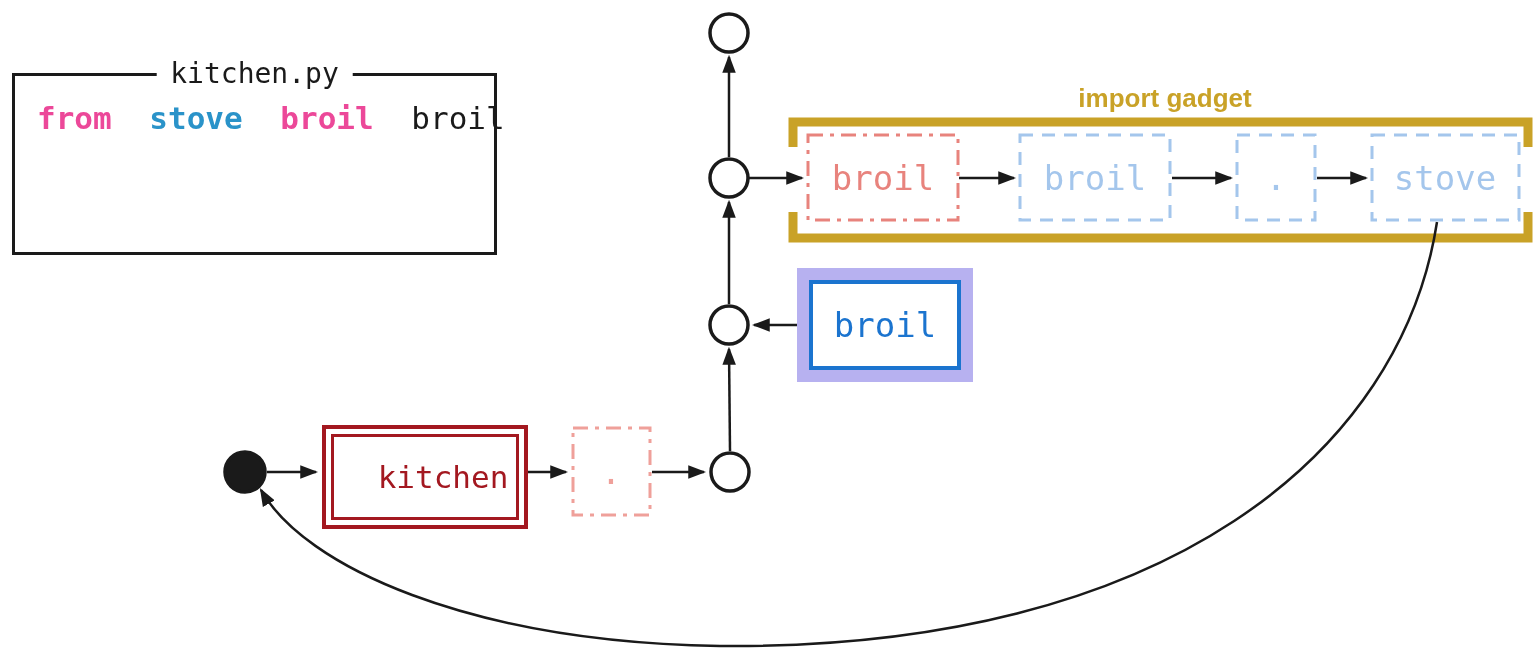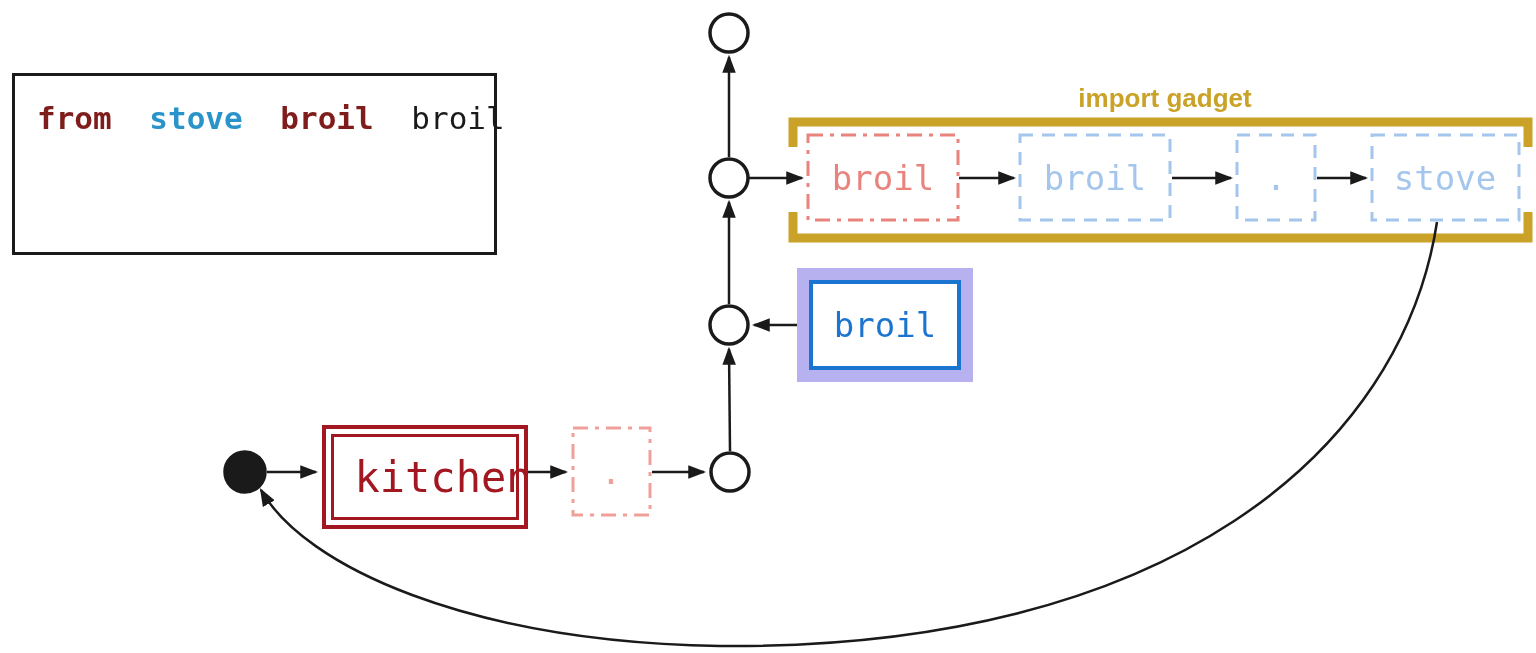--- a/index.html
+++ b/index.html
@@ -15,21 +15,21 @@
     border:3px solid #1a1a1a;background:#ffffff;
   }
   .code-title{
     position:absolute;top:-19px;left:50%;transform:translateX(-50%);
     background:#ffffff;padding:0 14px;font-size:28px;color:#1a1a1a;white-space:nowrap;
   }
   .code-line1{position:absolute;left:22px;top:24px;font-size:31px;white-space:nowrap;}
   .code-line2{position:absolute;left:22px;top:112px;font-size:31px;white-space:nowrap;}
   .tok{display:inline-block;margin-right:19px;}
   .tok:last-child{margin-right:0;}
-  .kw{color:#7f1d1d;font-weight:bold;}
+  .kw{color:#ec4899;font-weight:bold;}
   .mod{color:#2a93c9;font-weight:bold;}
   .plain{color:#1a1a1a;}
   .hl{background:#c7c3f5;padding:3px 6px;color:#1a1a1a;}
 
   
   .gadget-label{
     position:absolute;left:1040px;top:83px;width:250px;text-align:center;
     font-family:"Liberation Sans",sans-serif;font-weight:bold;font-size:26px;color:#c9a227;
   }
 
@@ -45,21 +45,21 @@
   }
 
   
   .kitchen-box{
     position:absolute;left:322px;top:425px;width:188px;height:86px;
     border:4px solid #a31820;background:#ffffff;padding:5px;box-sizing:content-box;
   }
   .kitchen-inner{
     width:100%;height:100%;border:3px solid #a31820;box-sizing:border-box;
     display:flex;align-items:center;justify-content:center;
-    font-size:42px;color:#a31820;padding-left:36px;
+    font-size:31px;color:#a31820;padding-left:36px;
   }
 </style>
 </head>
 <body>
 
 <div id="stage">
 
   <svg id="diagram-svg" width="1536" height="653" viewBox="0 0 1536 653">
     <defs>
       <marker id="arrow" markerUnits="userSpaceOnUse" markerWidth="18" markerHeight="14" viewBox="0 0 16 12" refX="14" refY="6" orient="auto">
@@ -106,20 +106,21 @@
     <g font-family="DejaVu Sans Mono, monospace" font-size="34" text-anchor="middle">
       <text x="883" y="178" dominant-baseline="central" fill="#e8837d">broil</text>
       <text x="1095" y="178" dominant-baseline="central" fill="#a4c6ec">broil</text>
       <text x="1276" y="178" dominant-baseline="central" fill="#a4c6ec">.</text>
       <text x="1445" y="178" dominant-baseline="central" fill="#a4c6ec">stove</text>
       <text x="611" y="472" dominant-baseline="central" fill="#efa09a">.</text>
     </g>
   </svg>
 
   <div class="code-panel">
+    <div class="code-title">kitchen.py</div>
     <div class="code-line1">
       <span class="tok kw">from</span>
       <span class="tok mod">stove</span>
       <span class="tok kw">broil</span>
       <span class="tok plain">broil</span>
     </div>
   </div>
 
   <div class="gadget-label">import gadget</div>
 

